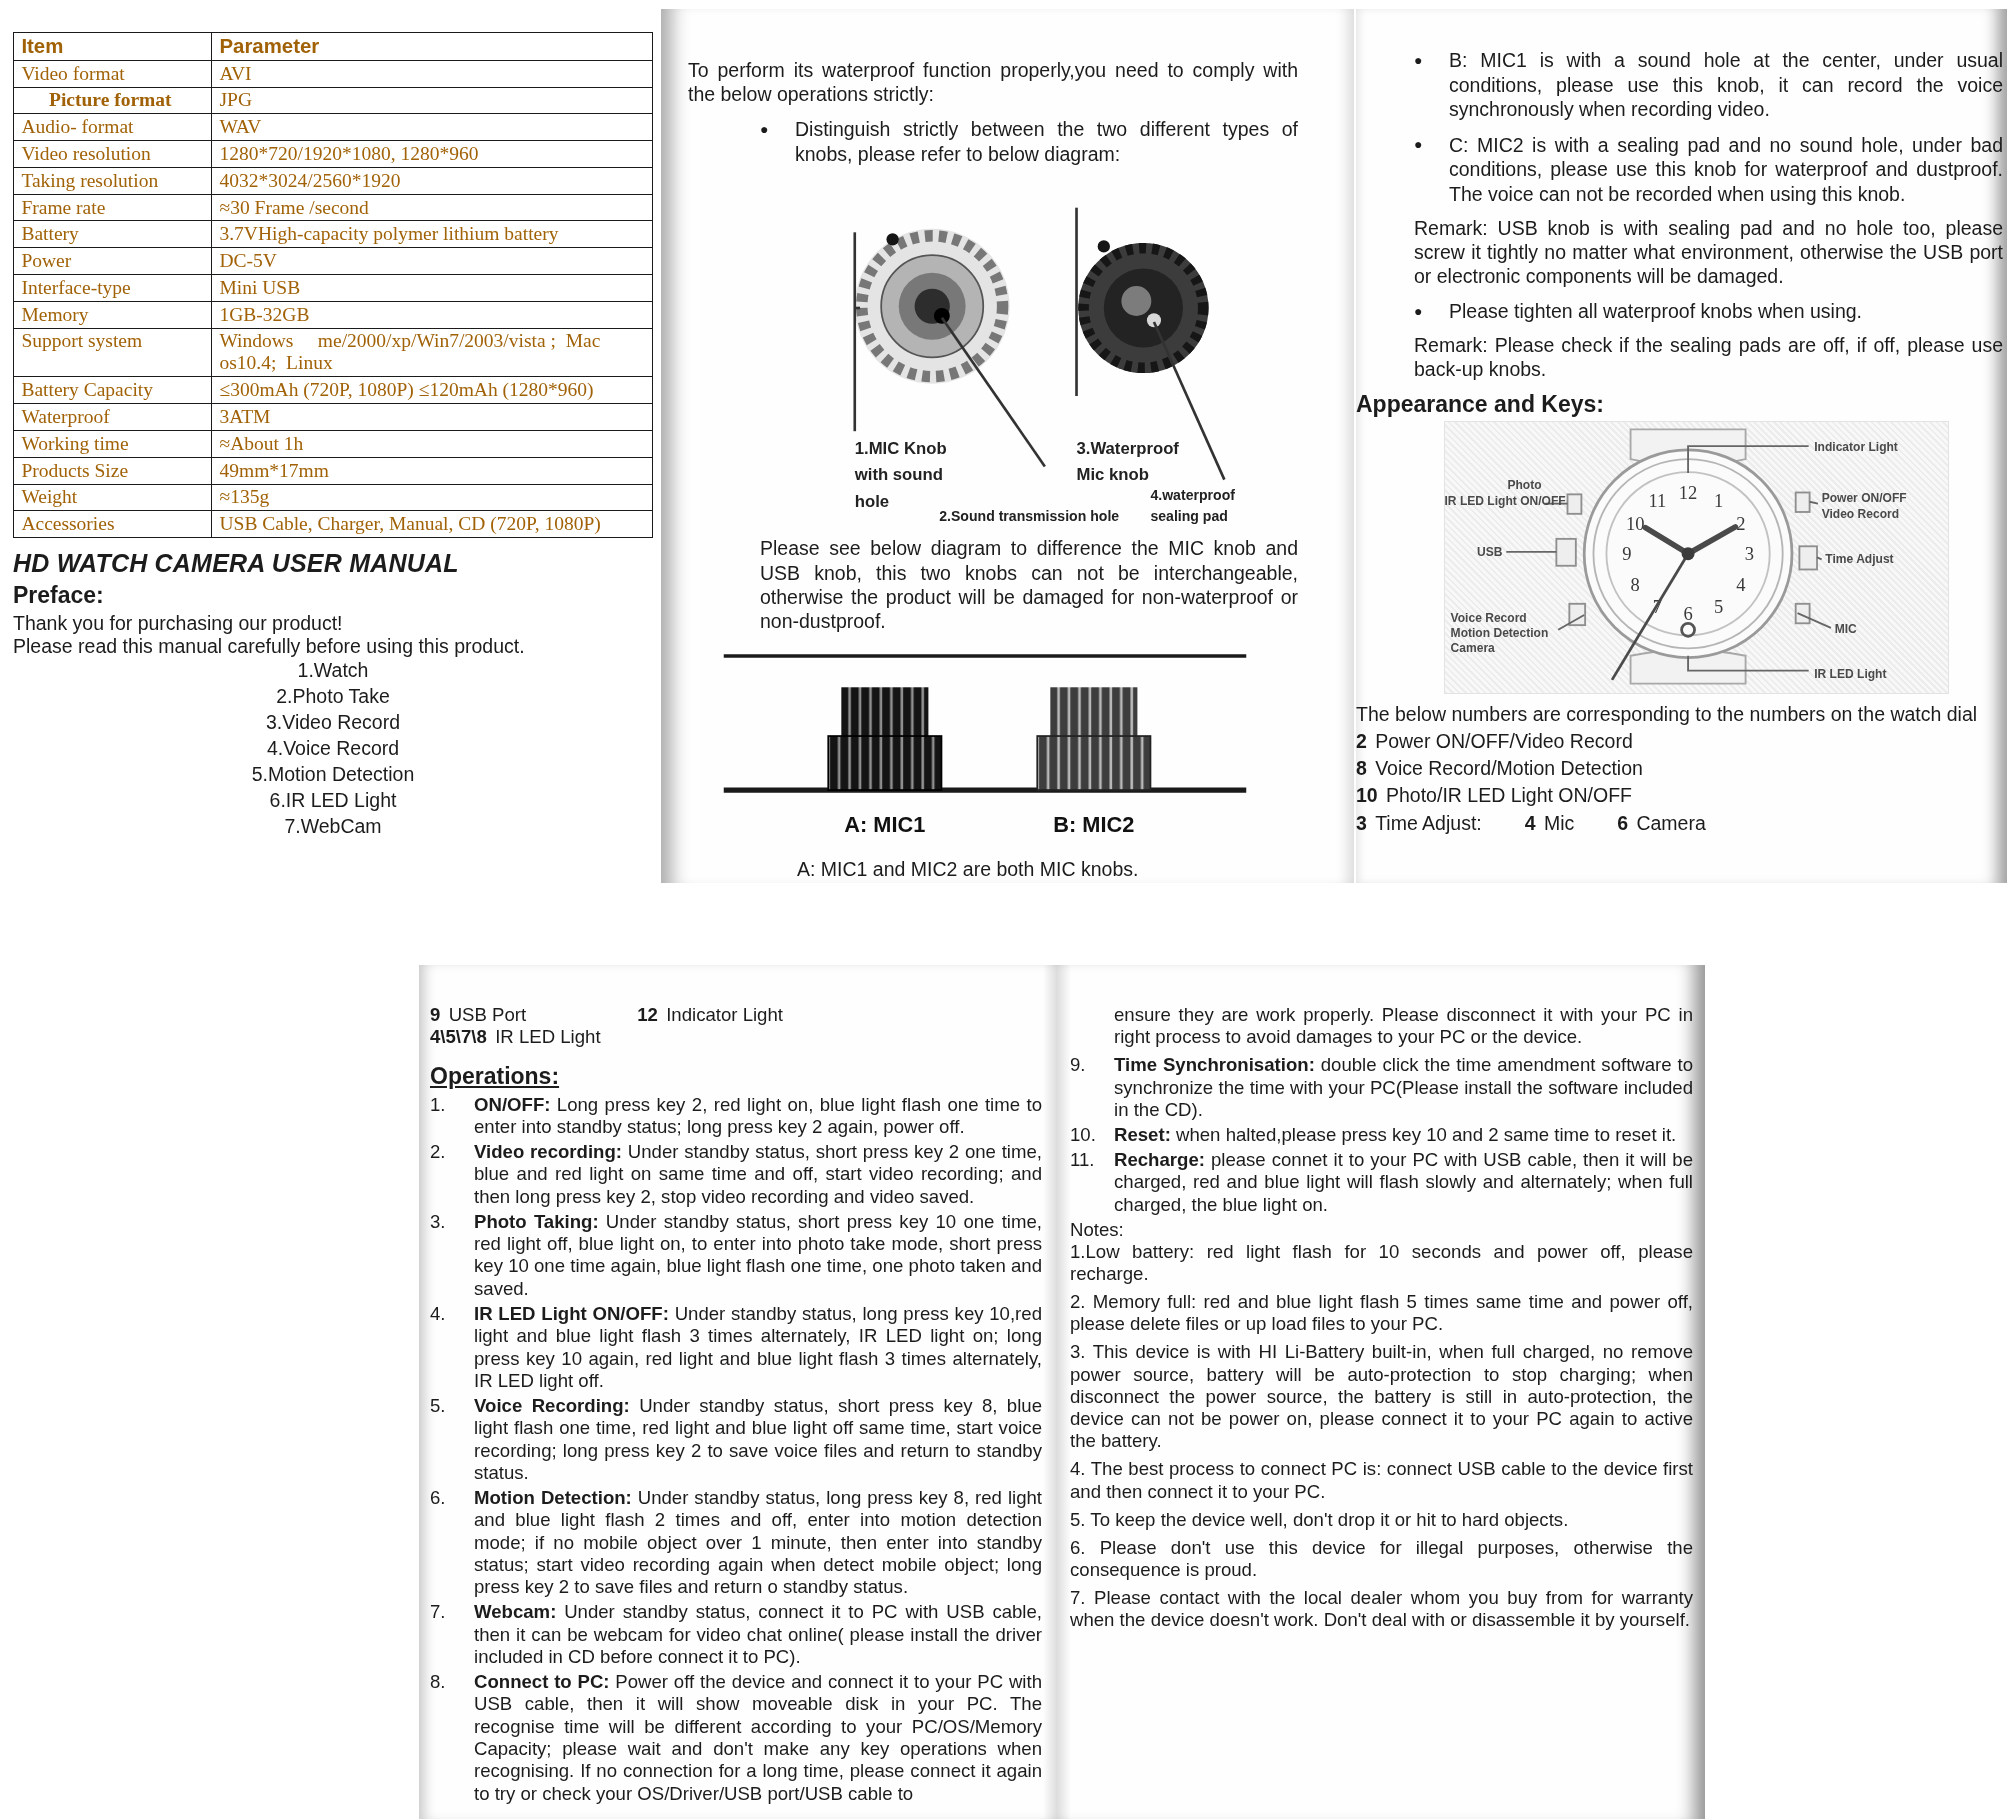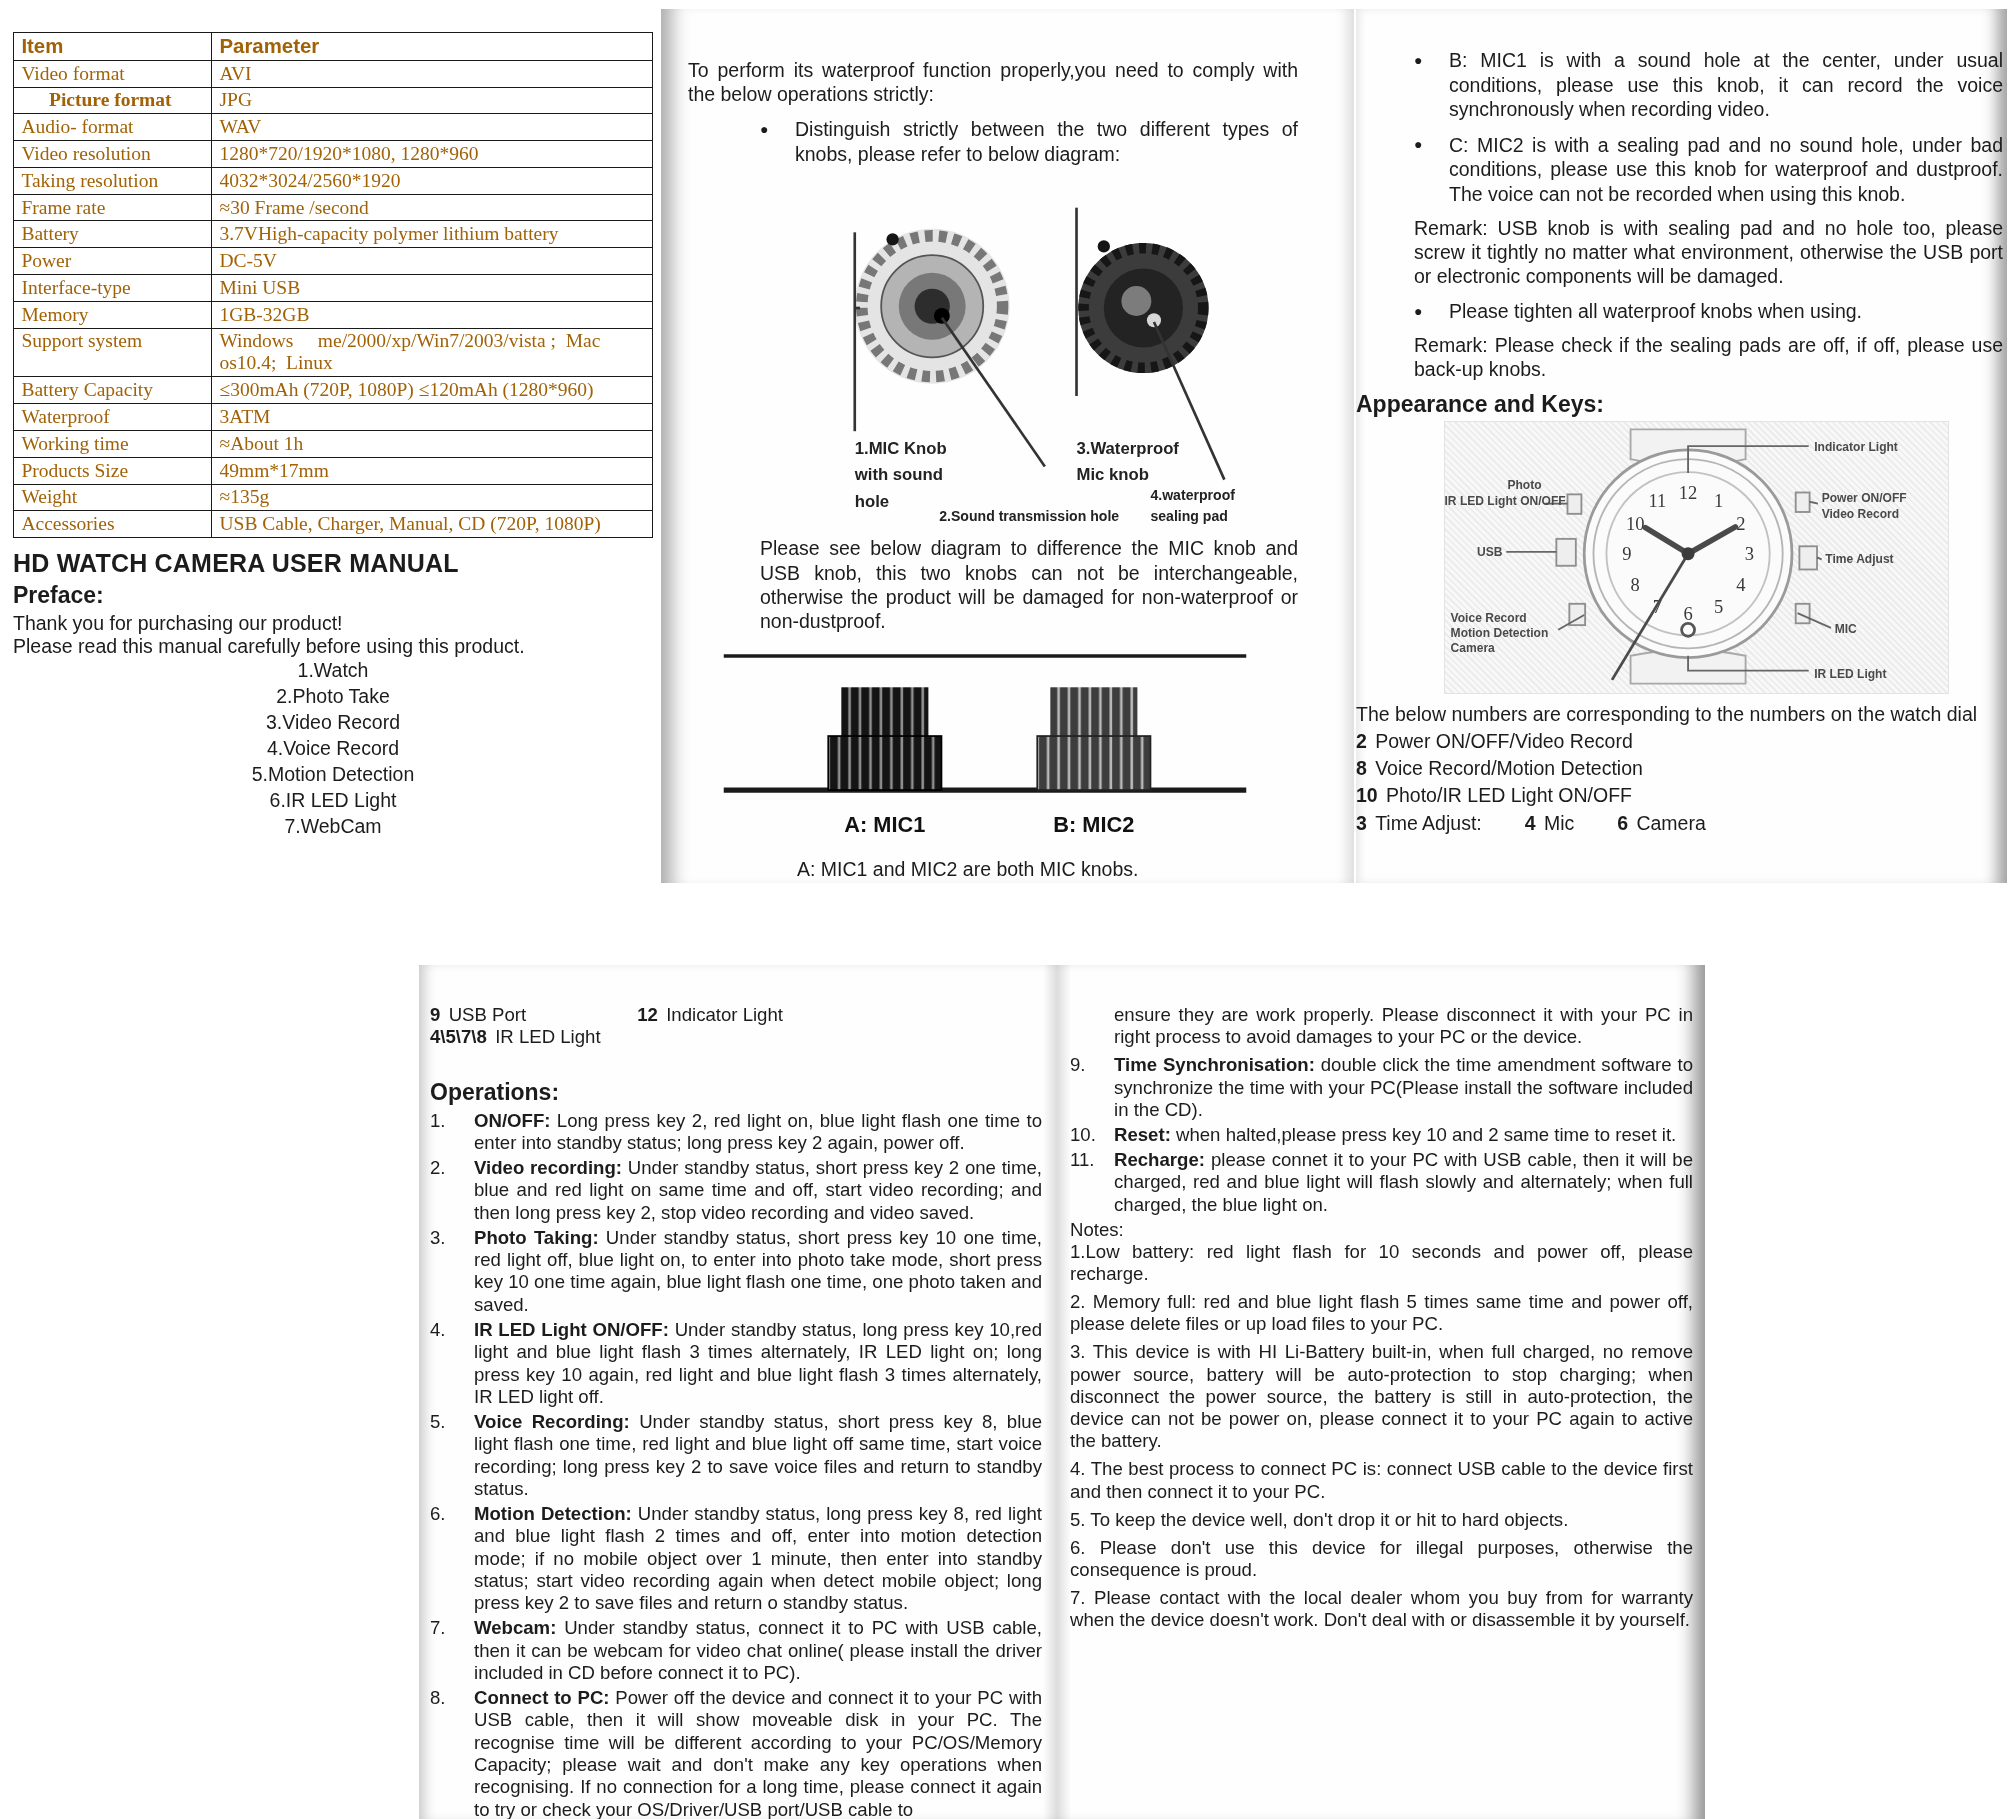--- a/index.html
+++ b/index.html
@@ -12,21 +12,21 @@
      box-shadow:inset 24px 0 18.6px -13px #adadad, inset -15px 0 13px -9.3px #d9d9d9;}
   .paper-right{left:1356px;top:9.3px;width:651px;height:874px;
      box-shadow:inset 9.3px 0 9.3px -7.4px #e0e0e0, inset -18.6px 0 15px -9.3px #9f9f9f;}
   .paper-bottom{left:419px;top:965px;width:1286px;height:855px;
      box-shadow:inset 15px 0 13px -10.2px #c6c6c6, inset -22px 0 16.7px -11px #969696;}
   .fold{position:absolute;left:1043px;top:965px;width:28px;height:855px;
      background:linear-gradient(90deg,rgba(0,0,0,0) 0%,rgba(0,0,0,.13) 50%,rgba(0,0,0,0) 100%);}
 
   .panel{position:absolute;}
   p{margin:0 0 9.3px;text-align:justify;line-height:1.24;}
-  h1{font-size:25px;margin:11px 0 1.9px;letter-spacing:0.2px;}
+  h1{font-size:25px;margin:11px 0 1.9px;letter-spacing:0.2px;font-style:italic;}
   h2{font-size:23px;margin:3.7px 0 3.7px;}
   .fs{font-size:19.5px;}
 
   
   table.spec{border-collapse:collapse;width:100%;font-family:"Liberation Serif",serif;
              font-size:19.5px;color:#a16207;}
   .spec th,.spec td{border:1.9px solid #1a1a1a;padding:1.9px 7.4px;text-align:left;vertical-align:top;}
   .spec th{font-family:"Liberation Sans",sans-serif;font-weight:bold;font-size:20.4px;}
   .spec td:first-child{width:31%;}
   .spec td.param{white-space:pre-wrap;}
@@ -326,21 +326,21 @@
   </div>
 </div>
 
 <div class="panel bot" style="left:430px;top:1004px;width:612px;">
   <div>
     <span class="pairw"><b>9</b><span>USB Port</span></span>
     <span class="pairk"><b>12</b><span>Indicator Light</span></span>
   </div>
   <div class="pairk"><b>4\5\7\8</b><span>IR LED Light</span></div>
 
-  <h2 style="margin-top:31px;">Operations:</h2>
+  <h2 style="margin-top:15px;text-decoration:underline;">Operations:</h2>
 
   <div class="op">
     <span class="op-num">1.</span>
     <span class="op-body"><b>ON/OFF:</b><span> Long press key 2, red light on, blue light flash one time to enter into standby status; long press key 2 again, power off.</span></span>
   </div>
   <div class="op">
     <span class="op-num">2.</span>
     <span class="op-body"><b>Video recording:</b><span> Under standby status, short press key 2 one time, blue and red light on same time and off, start video recording; and then long press key 2, stop video recording and video saved.</span></span>
   </div>
   <div class="op">

